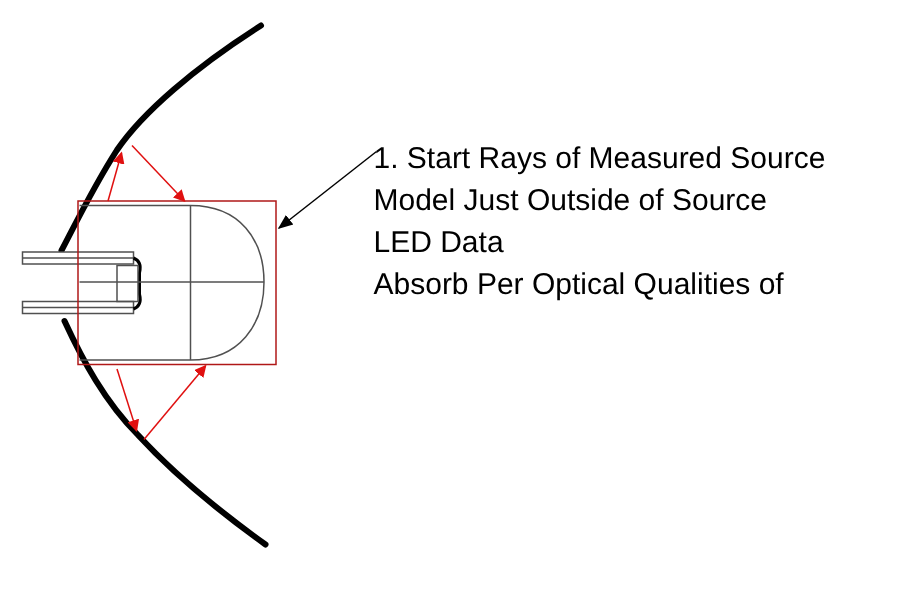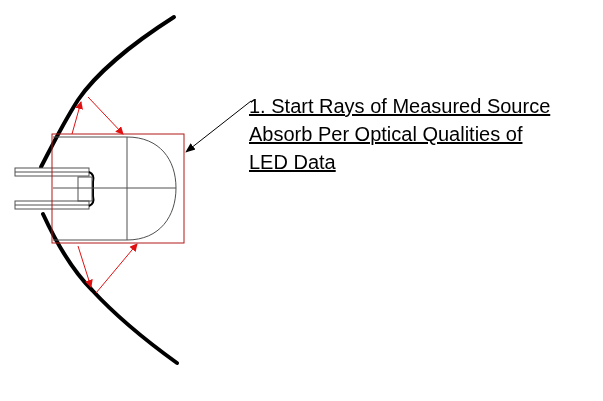--- a/index.html
+++ b/index.html
@@ -27,21 +27,20 @@
       padding: 0;
       list-style: none;
       font-family: "Liberation Sans", sans-serif;
       font-size: 20px;
       line-height: 28px;
       color: #000000;
     }
     #steps .line {
       display: block;
       white-space: nowrap;
-      text-decoration: underline;
     }
   </style>
 </head>
 <body>
 
 <div id="canvas">
   <svg id="diagram-svg" width="603" height="401" viewBox="0 0 603 401">
     <defs>
       <marker id="redhead" markerWidth="8" markerHeight="8" refX="7" refY="4" orient="auto" markerUnits="userSpaceOnUse">
         <path d="M0,0 L8,4 L0,8 Z" fill="#e01010"></path>
@@ -79,16 +78,17 @@
       <line x1="88" y1="97" x2="123" y2="134" marker-end="url(#redhead)"></line>
       <line x1="78" y1="246" x2="91" y2="287" marker-end="url(#redhead)"></line>
       <line x1="96" y1="293" x2="137" y2="244" marker-end="url(#redhead)"></line>
     </g>
 
     <line x1="251" y1="101" x2="186" y2="152" stroke="#000" stroke-width="1" marker-end="url(#blackhead)"></line>
   </svg>
 
   <div id="steps">
     <span class="line">1. Start Rays of Measured Source</span>
+    <span class="line">Model Just Outside of Source</span>
+    <span class="line">LED Data</span>
     <span class="line">Absorb Per Optical Qualities of</span>
-    <span class="line">LED Data</span>
   </div>
 </div>
 
 </body></html>

